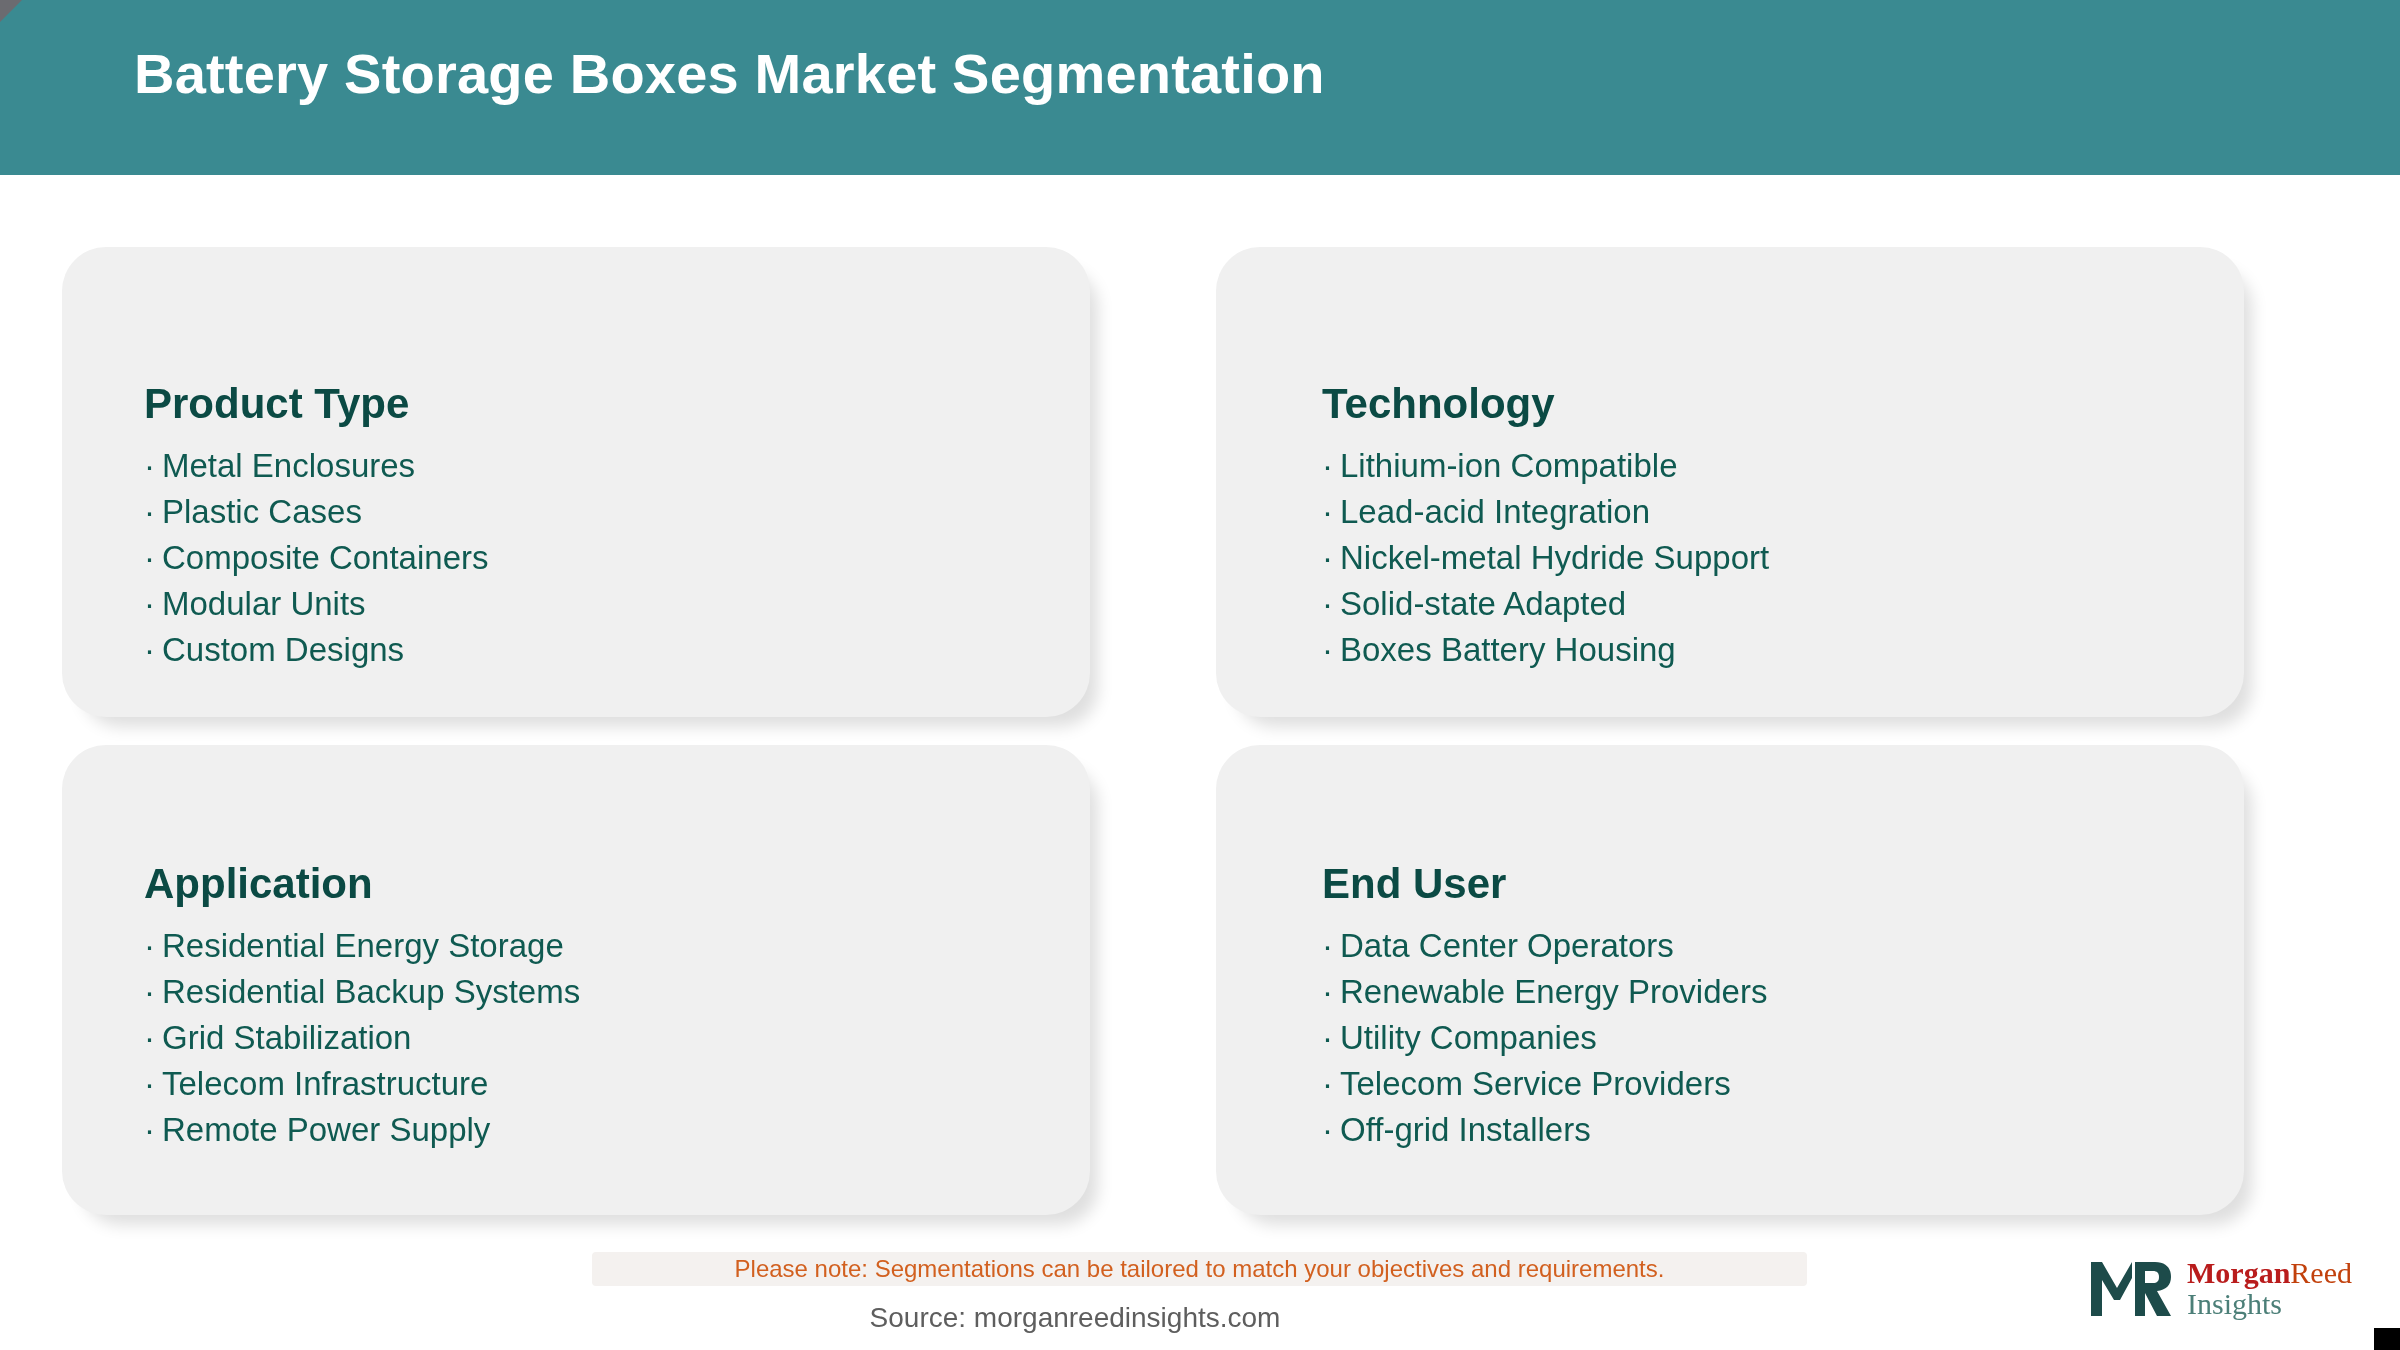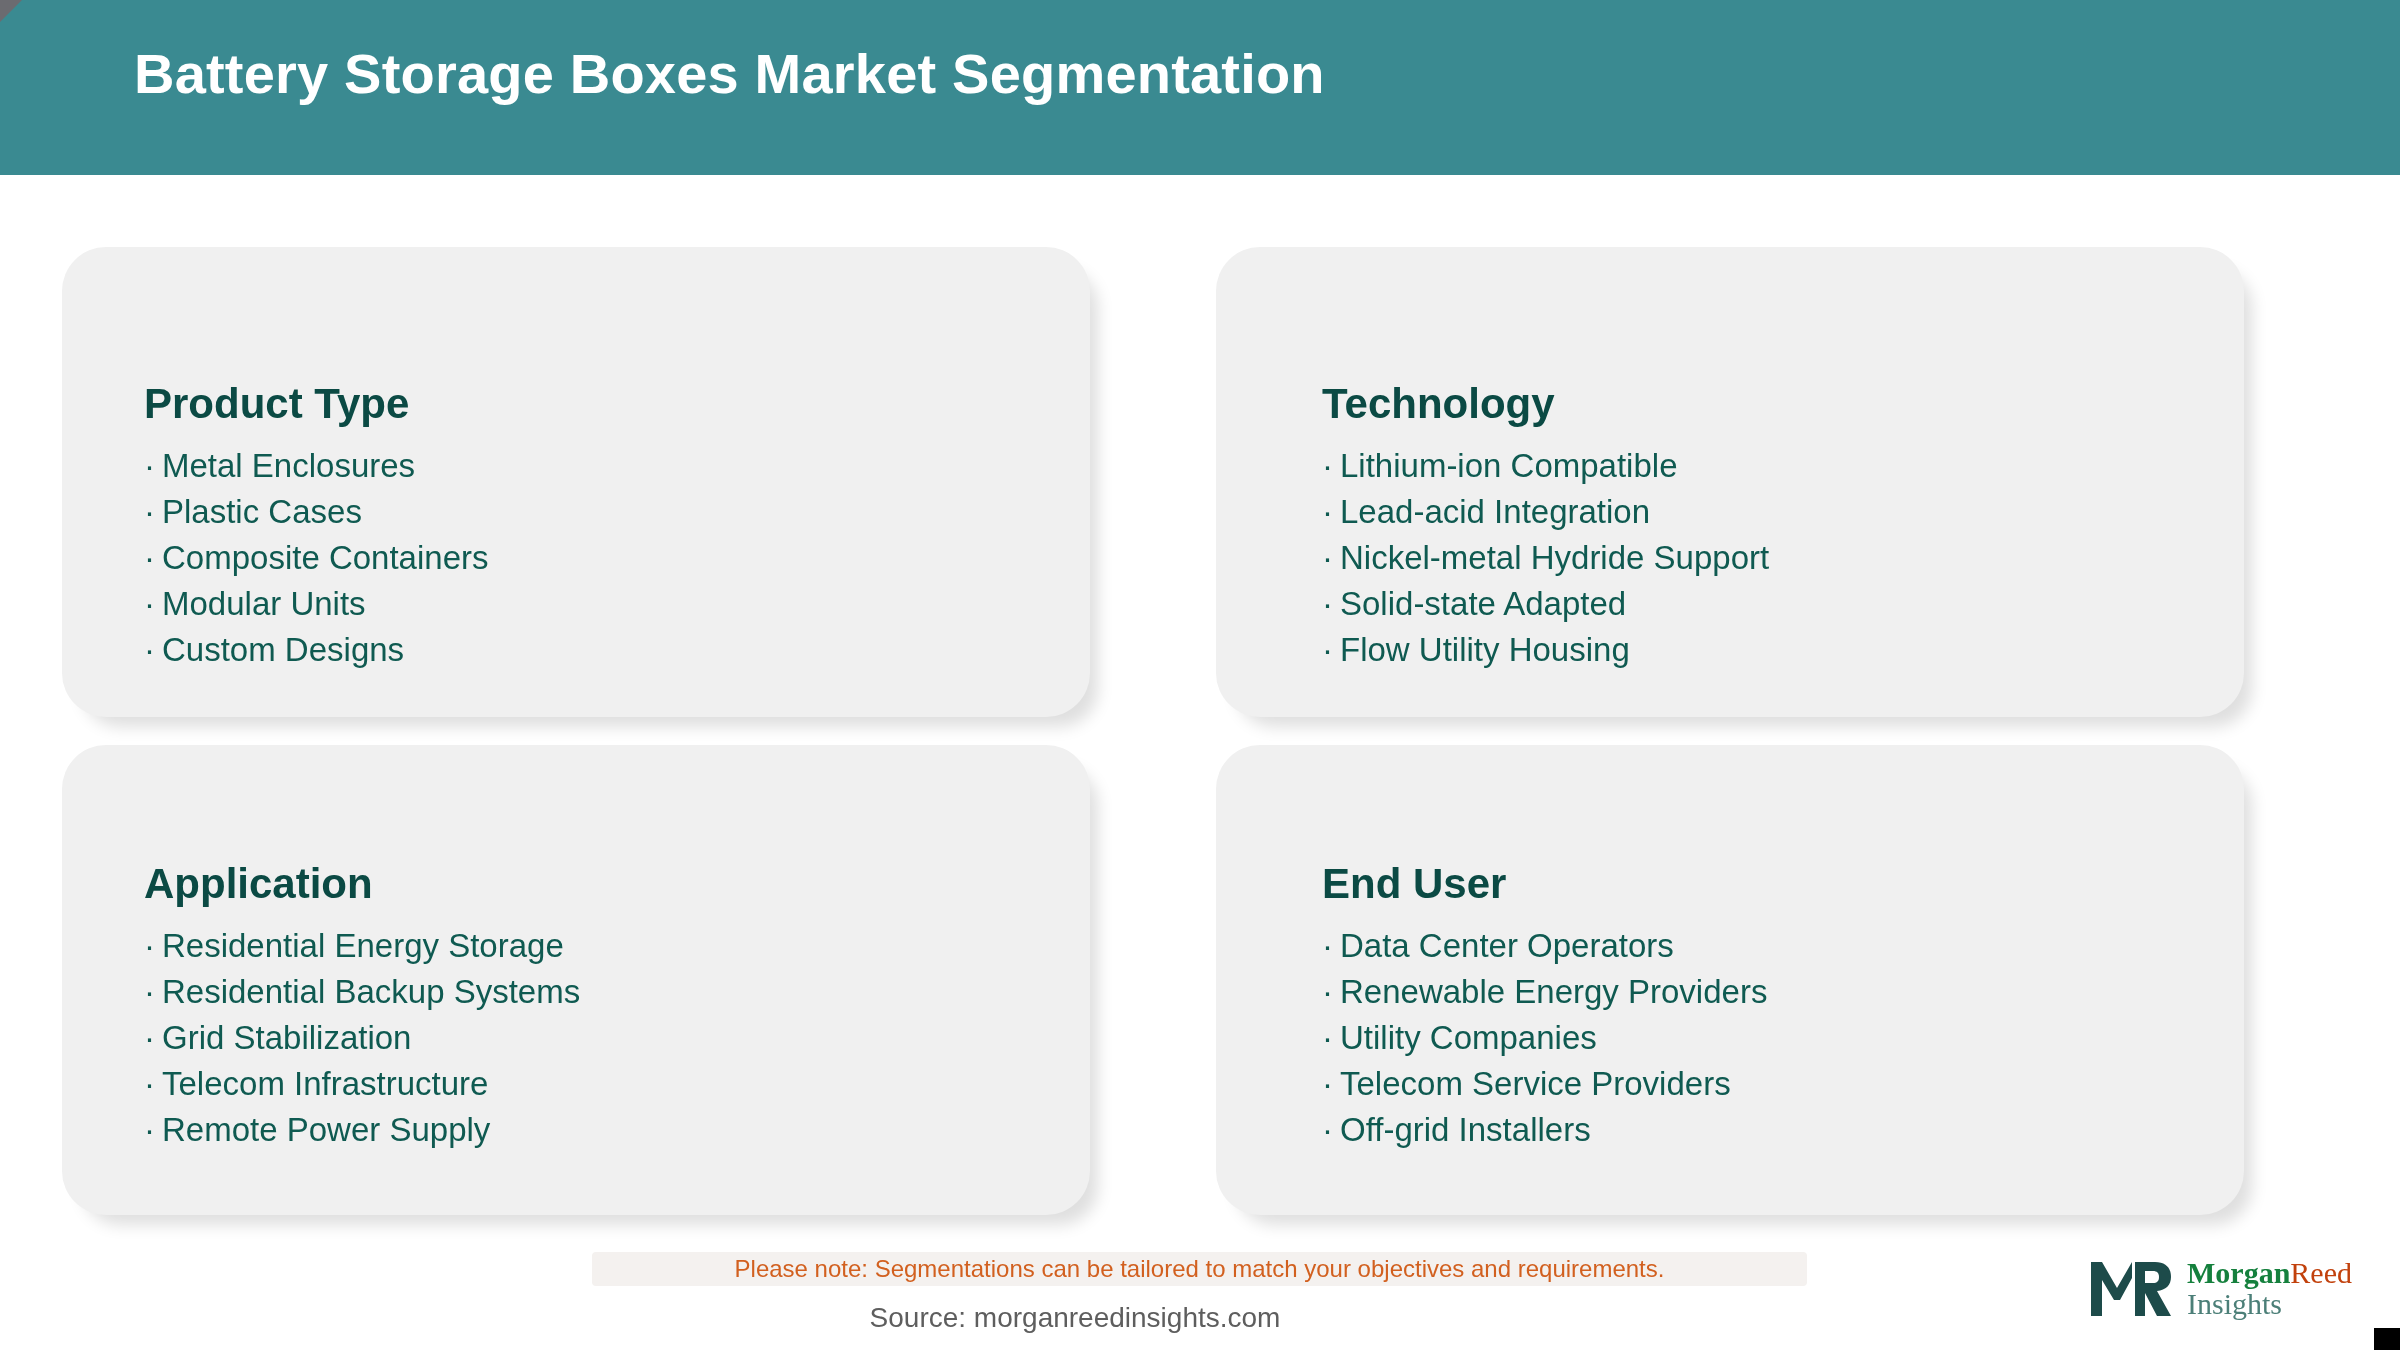--- a/index.html
+++ b/index.html
@@ -158,21 +158,21 @@
   #brand-wordmark {
     font-family: "Liberation Serif", serif;
     line-height: 1.04;
   }
   #brand-name-line {
     font-size: 30px;
     white-space: nowrap;
   }
   #brand-name-morgan {
     font-weight: bold;
-    color: #15803d;
+    color: #b91c1c;
   }
   #brand-name-reed {
     font-weight: normal;
     color: #c2410c;
   }
   #brand-tagline {
     font-size: 30px;
     color: #4c7f78;
     white-space: nowrap;
   }
@@ -203,21 +203,21 @@
   </div>
 
   <div class="seg-card col-right row-top">
     <div class="card-inner">
       <div class="card-title">Technology</div>
       <ul class="card-list">
         <li class="card-list-item"><span class="bullet-glyph">·</span><span>Lithium-ion Compatible</span></li>
         <li class="card-list-item"><span class="bullet-glyph">·</span><span>Lead-acid Integration</span></li>
         <li class="card-list-item"><span class="bullet-glyph">·</span><span>Nickel-metal Hydride Support</span></li>
         <li class="card-list-item"><span class="bullet-glyph">·</span><span>Solid-state Adapted</span></li>
-        <li class="card-list-item"><span class="bullet-glyph">·</span><span>Flow Utility Housing</span></li>
+        <li class="card-list-item"><span class="bullet-glyph">·</span><span>Boxes Battery Housing</span></li>
       </ul>
     </div>
   </div>
 
   <div class="seg-card col-left row-bottom">
     <div class="card-inner">
       <div class="card-title">Application</div>
       <ul class="card-list">
         <li class="card-list-item"><span class="bullet-glyph">·</span><span>Residential Energy Storage</span></li>
         <li class="card-list-item"><span class="bullet-glyph">·</span><span>Residential Backup Systems</span></li>

